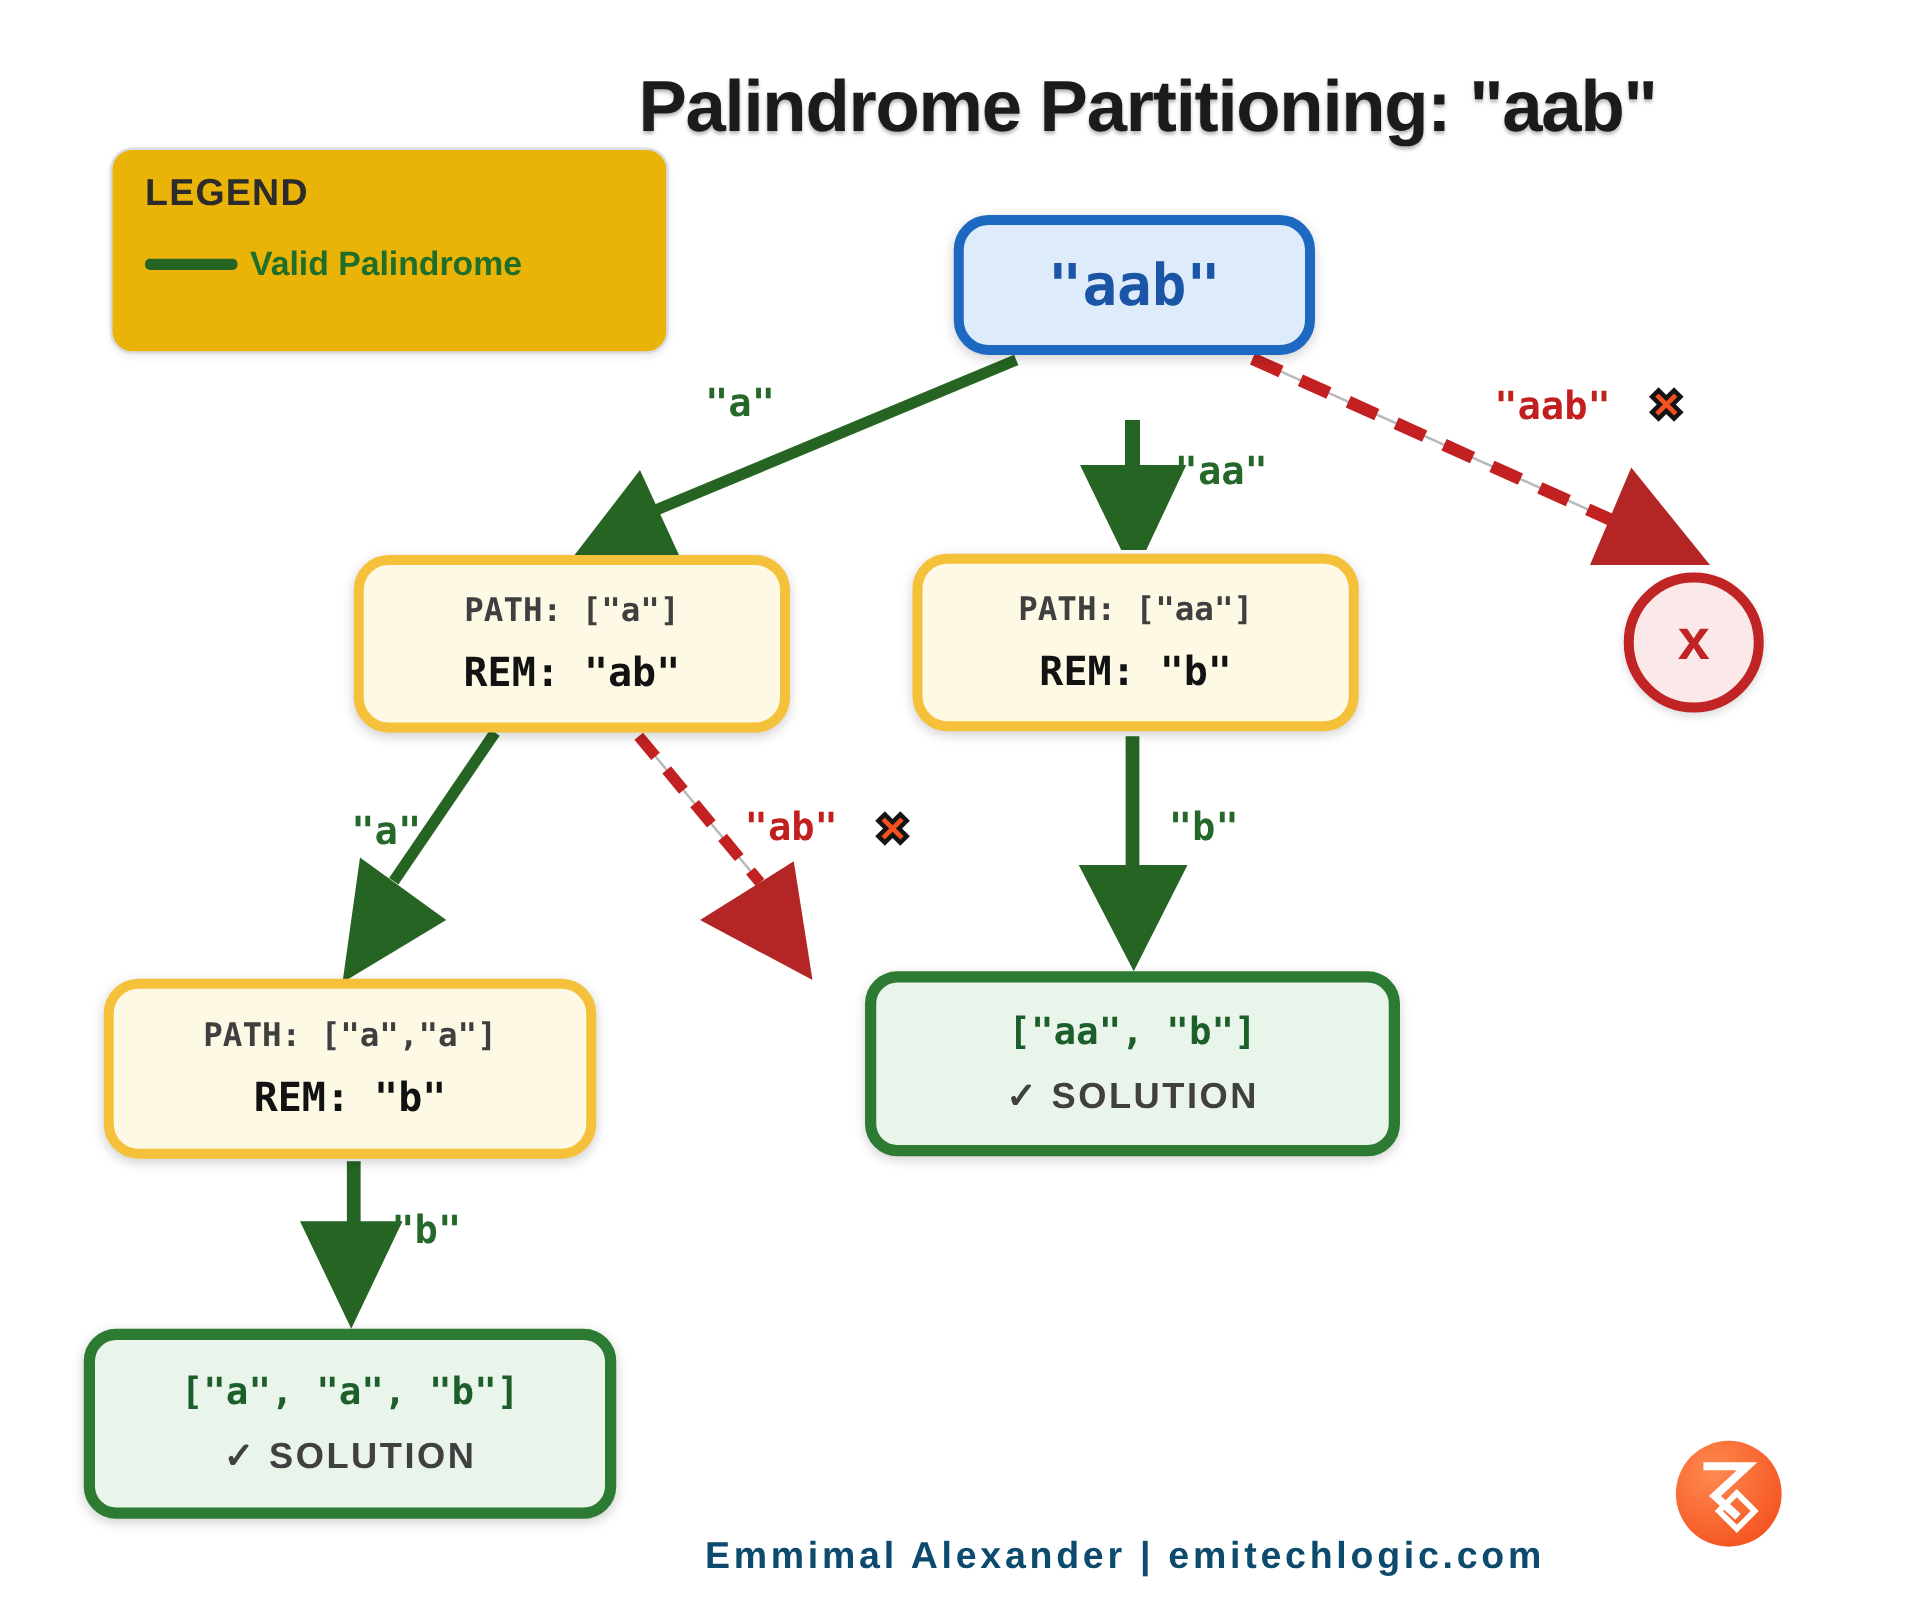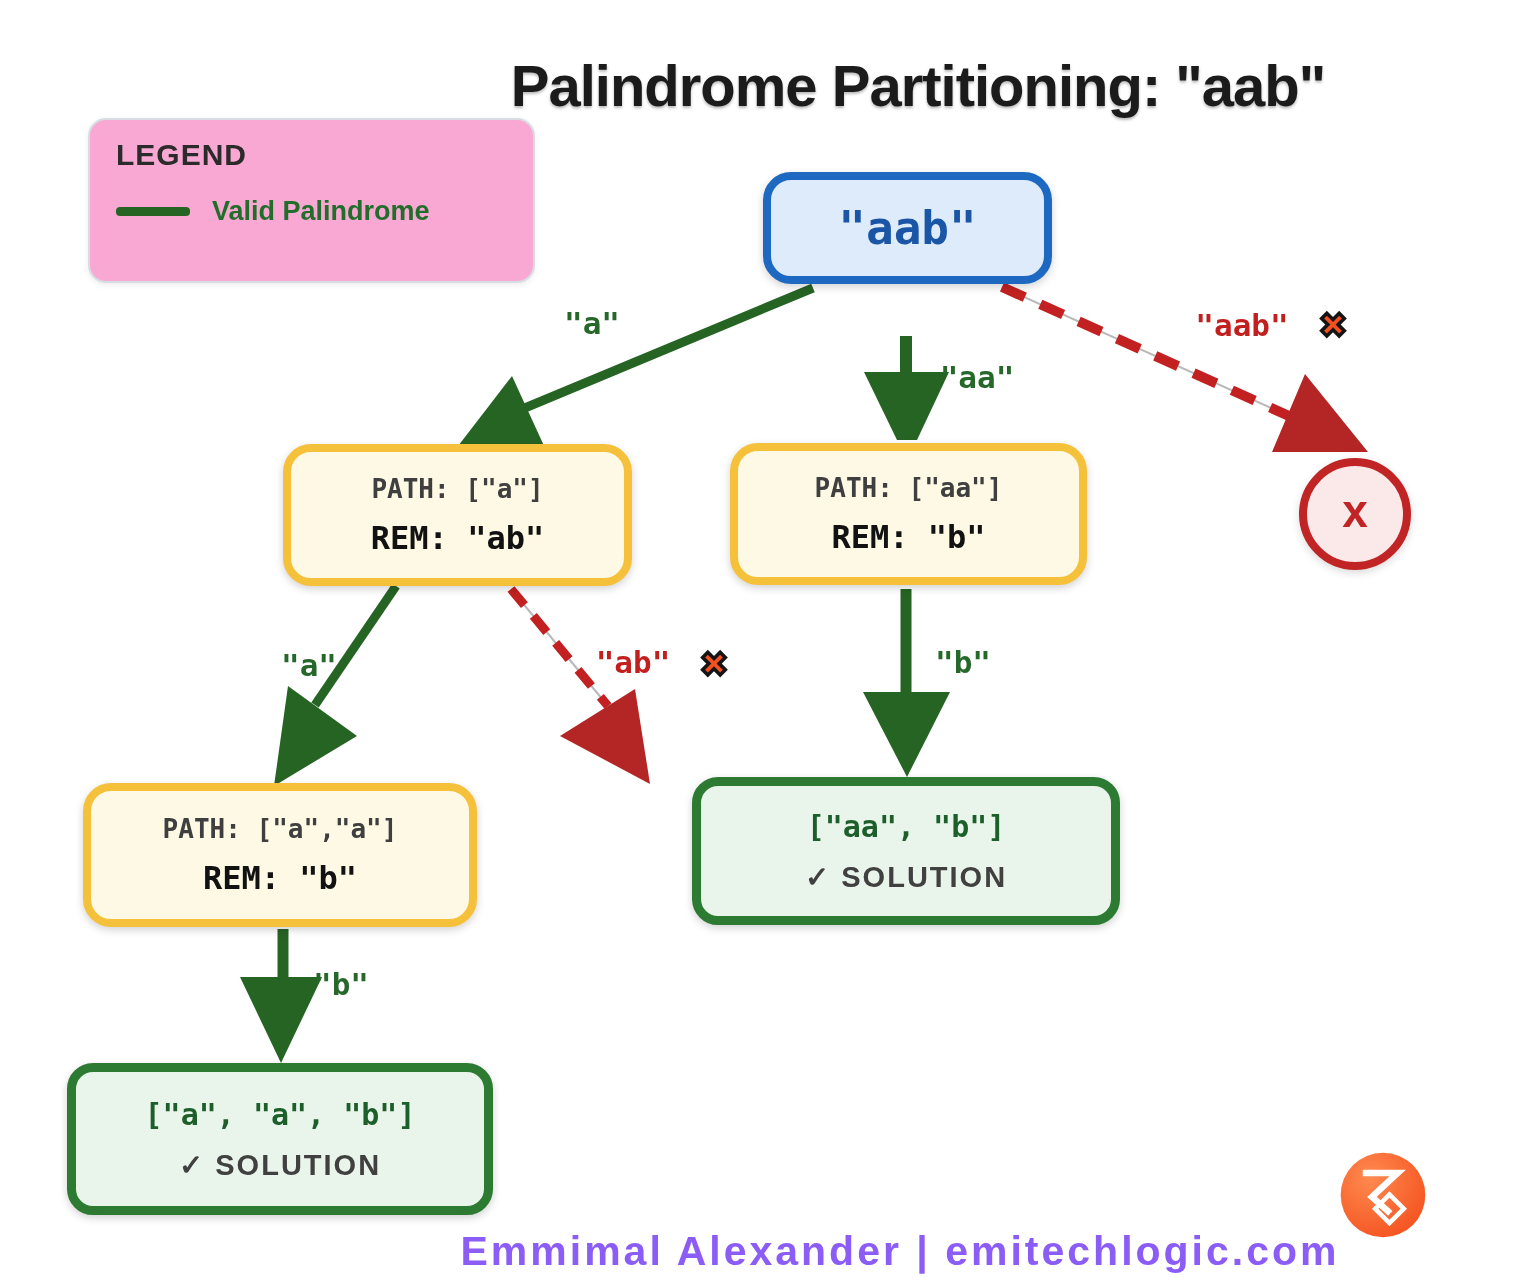--- a/index.html
+++ b/index.html
@@ -9,25 +9,25 @@
   }
   .abs{position:absolute;}
   .title{
     left:918px;top:52px;transform:translateX(-50%);
     font-size:58px;font-weight:900;letter-spacing:-1px;color:#1b1b1b;white-space:nowrap;
     text-shadow:0 2px 3px rgba(0,0,0,.28);
   }
   
   .legend{
     left:88px;top:118px;width:447px;height:165px;box-sizing:border-box;
-    background:#f9a8d4;border:2px solid #d9dde3;border-radius:18px;
+    background:#eab308;border:2px solid #d9dde3;border-radius:18px;
     padding:18px 24px 14px 26px;box-shadow:0 2px 6px rgba(0,0,0,.08);
   }
   .legend-title{font-size:30px;font-weight:800;color:#2b2b2b;letter-spacing:1px;}
-  .legend-row{display:flex;align-items:center;gap:22px;margin-top:24px;}
+  .legend-row{display:flex;align-items:center;gap:10px;margin-top:24px;}
   .swatch{width:74px;height:9px;border-radius:4px;flex:none;}
   .swatch-valid{background:#266424;}
   .swatch-invalid{background:repeating-linear-gradient(90deg,#c32121 0 15px,transparent 15px 26px);}
   .legend-label{font-size:27px;font-weight:700;}
   .legend-label.valid{color:#206e29;}
   .legend-label.invalid{color:#c02020;}
   
   .node{box-sizing:border-box;display:flex;flex-direction:column;align-items:center;justify-content:center;
         box-shadow:0 3px 9px rgba(0,0,0,.18);}
   .root-node{
@@ -65,21 +65,21 @@
   
   .prune-circle{
     left:1299px;top:458px;width:112px;height:112px;box-sizing:border-box;border-radius:50%;
     background:#fbe9e9;border:8px solid #c02424;display:flex;align-items:center;justify-content:center;
     box-shadow:0 3px 8px rgba(0,0,0,.15);
   }
   .prune-x{font-size:46px;font-weight:800;color:#c02424;line-height:1;transform:translateY(-3px);}
   
   .footer{
     left:900px;top:1228px;transform:translateX(-50%);
-    font-size:41px;font-weight:700;letter-spacing:3px;color:#8b5cf6;white-space:nowrap;
+    font-size:30px;font-weight:700;letter-spacing:3px;color:#0c4a6e;white-space:nowrap;
   }
   .logo{left:1337px;top:1149px;width:92px;height:92px;}
   svg.edges{position:absolute;left:0;top:0;}
 </style>
 </head>
 <body>
 
 <div class="canvas">
 
   <svg class="edges" width="1536" height="1282" viewBox="0 0 1536 1282">

